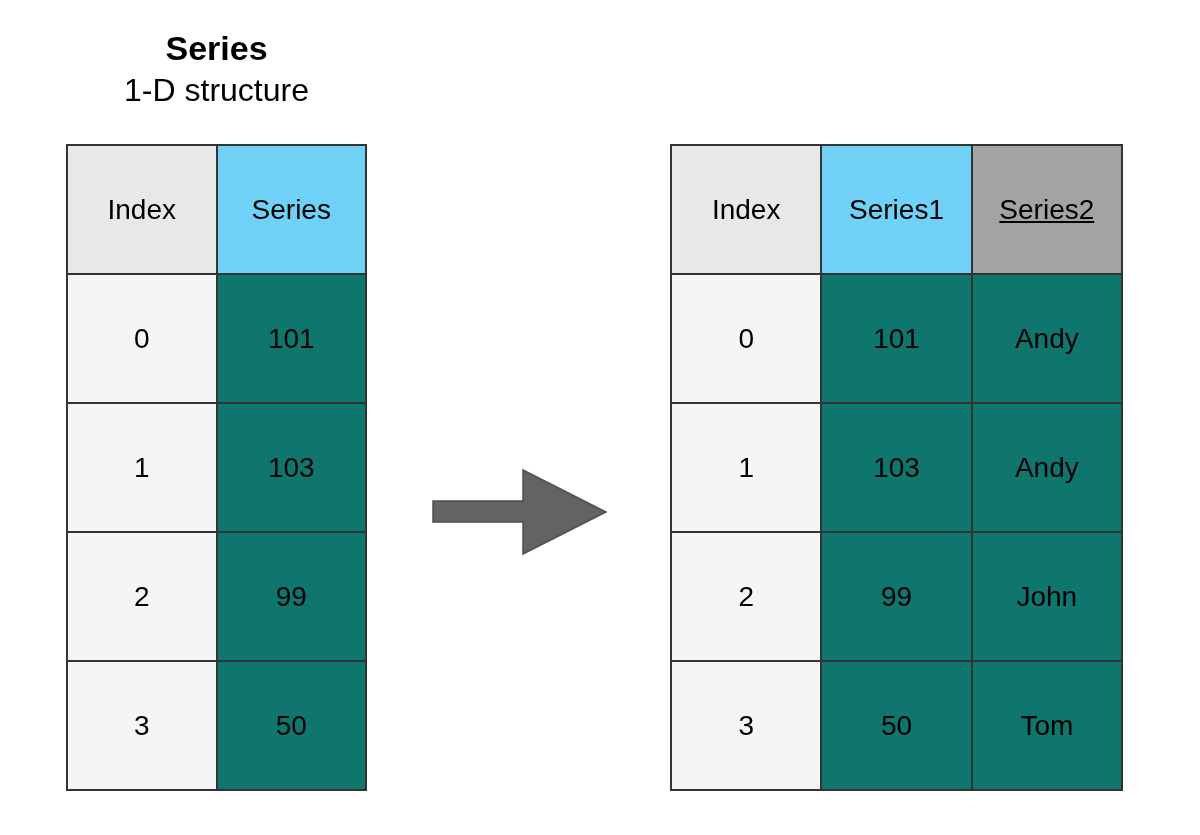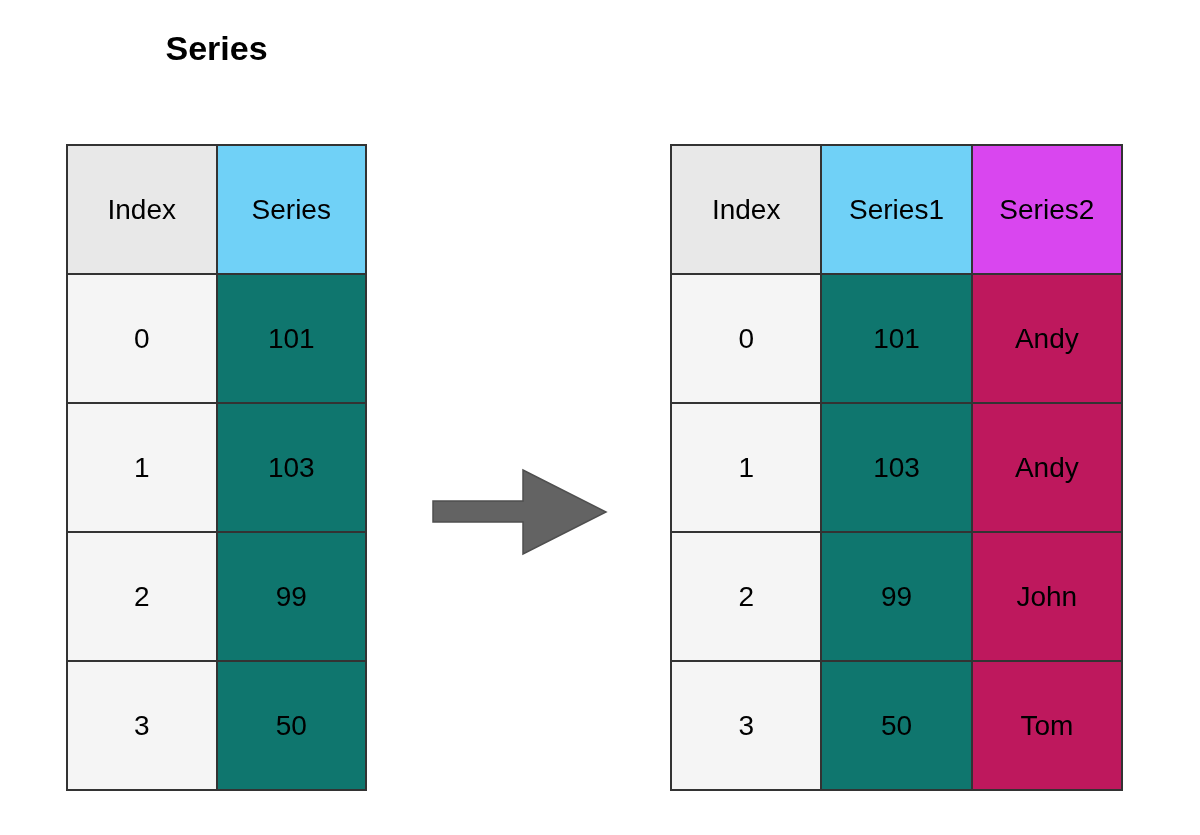--- a/index.html
+++ b/index.html
@@ -47,33 +47,34 @@
     font-weight: normal;
     height: 127px;
     padding: 0;
     color: #000;
   }
   
   .c-index-h  { background: #e8e8e8; }
   .c-index    { background: #f5f5f5; }
   .c-cyan-h   { background: #70d1f7; }
   .c-cyan     { background: #0f766e; }
-  .c-purple-h { background: #d946ef; }
-  .c-purple   { background: #be185d; }
+  .c-purple-h { background: #a3a3a3; text-decoration: underline; }
+  .c-purple   { background: #0f766e; }
   #arrow-svg {
     position: absolute;
     left: 430px;
     top: 465px;
   }
 </style>
 </head>
 <body>
 
 <div class="titles" id="left-titles">
   <div class="title">Series</div>
+  <div class="subtitle">1-D structure</div>
 </div>
 
 <div class="titles" id="right-titles">
 </div>
 
 <table id="left-table">
   <tbody>
       <tr>
     <th class="c-index-h">Index</th>
     <th class="c-cyan-h">Series</th>

